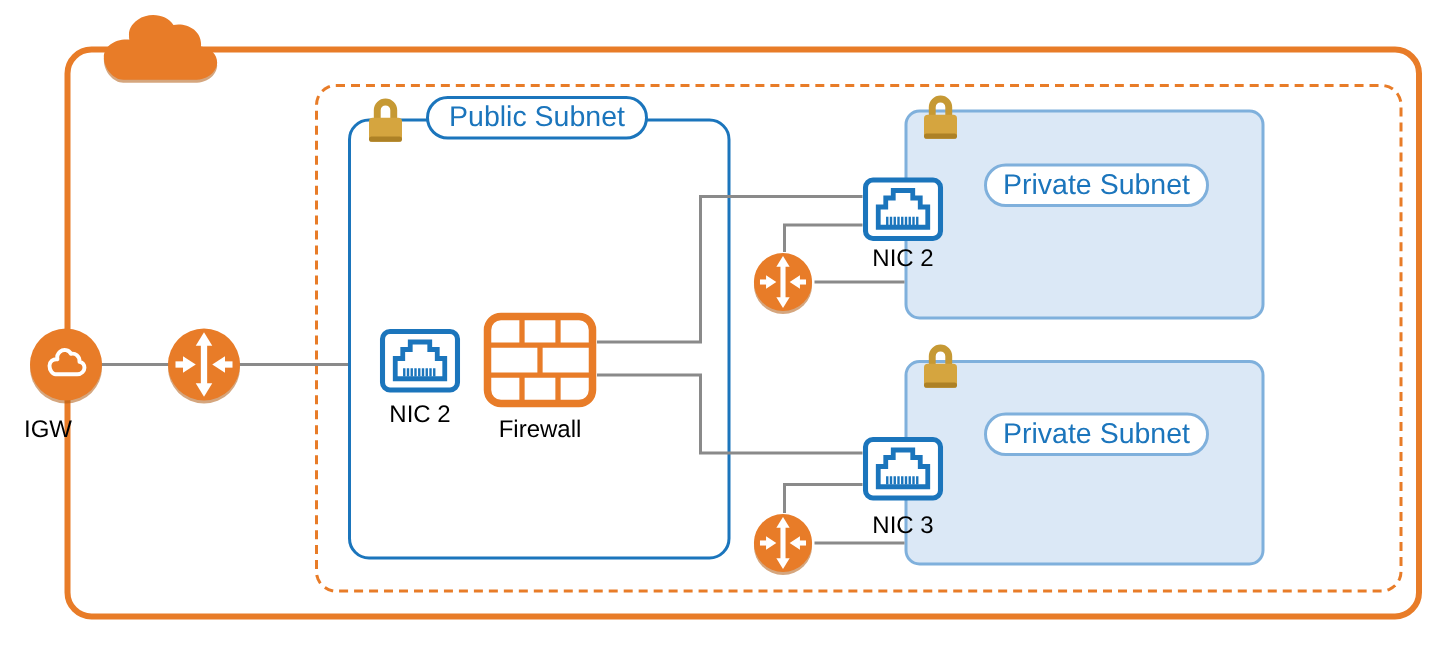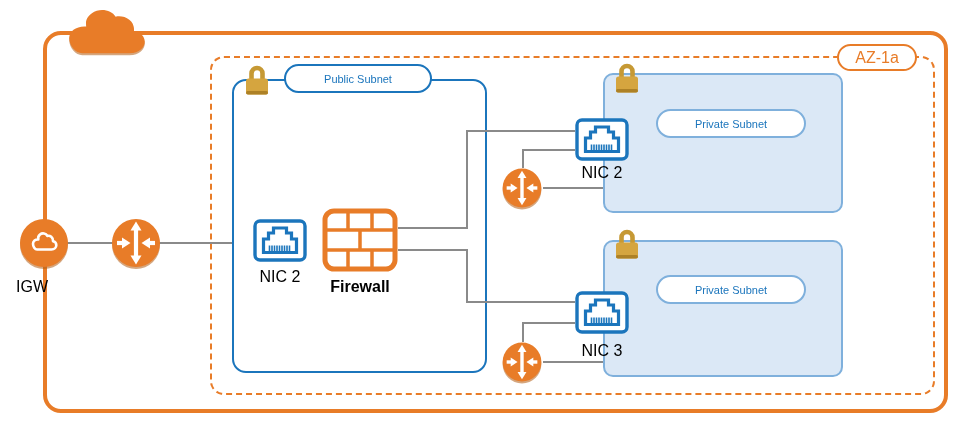--- a/index.html
+++ b/index.html
@@ -12,34 +12,34 @@
   .vpc-box{left:43px;top:31px;width:905px;height:382px;border:4px solid #E87C28;border-radius:18px;background:#fff;}
   .az-box{left:210px;top:56px;width:725px;height:339px;border:2px dashed #E87C28;border-radius:14px;}
   .public-subnet{left:232px;top:79px;width:255px;height:294px;border:2px solid #1B75BC;border-radius:14px;background:#fff;}
   .private-subnet{border:2px solid #7FB0DC;border-radius:10px;background:#DBE8F6;}
   .ps1{left:603px;top:73px;width:240px;height:140px;}
   .ps2{left:603px;top:240px;width:240px;height:137px;}
   
   .lines{left:0;top:0;width:969px;height:432px;pointer-events:none;}
   
   .pill{display:flex;align-items:center;justify-content:center;background:#fff;border-radius:15px;
-        font-size:11px;white-space:nowrap;}
+        font-size:19px;white-space:nowrap;}
   .pill.blue-border{border:2px solid #1B75BC;color:#1B75BC;}
   .pill.lightblue-border{border:2px solid #7FB0DC;color:#1B75BC;margin-top:48px;}
   .pill.orange-border{border:2px solid #E87C28;color:#E87C28;font-size:16px;}
   .pill-public{left:284px;top:64px;width:148px;height:29px;}
   .pill-ps1{left:656px;top:61px;width:150px;height:29px;}
   .pill-ps2{left:656px;top:227px;width:150px;height:29px;}
   .pill-az{left:837px;top:44px;width:80px;height:27px;}
   
   .lbl{font-size:16px;color:#000000;text-align:center;line-height:1.3;white-space:pre-line;}
   .lbl-igw{left:2px;top:277px;width:60px;}
   .lbl-rt{left:76px;top:277px;width:120px;}
   .lbl-nic1{left:250px;top:267px;width:60px;}
-  .lbl-fw{left:320px;top:277px;width:80px;font-weight:bold;}
+  .lbl-fw{left:320px;top:277px;width:80px;}
   .lbl-nic2{left:572px;top:163px;width:60px;}
   .lbl-nic3{left:572px;top:341px;width:60px;}
   
   .vpc-cloud{left:66px;top:6px;width:82px;height:49px;}
   .vpc-text{left:66px;top:24px;width:82px;text-align:center;color:#fff;font-size:21px;font-weight:bold;letter-spacing:.5px;}
   .igw-icon{left:18px;top:217px;width:52px;height:52px;}
   .rt-icon{left:110px;top:217px;width:52px;height:52px;}
   .router2{left:501px;top:167px;width:42px;height:42px;}
   .router3{left:501px;top:341px;width:42px;height:42px;}
   .nic1{left:253px;top:219px;width:54px;height:43px;}
@@ -70,21 +70,20 @@
       <path d="M575 150 H523 V168"></path>
       <path d="M543 188 H603"></path>
       <path d="M575 323 H523 V342"></path>
       <path d="M543 362 H603"></path>
     </g>
   </svg>
 
   <div class="abs pill blue-border pill-public">Public Subnet</div>
   <div class="abs pill lightblue-border pill-ps1">Private Subnet</div>
   <div class="abs pill lightblue-border pill-ps2">Private Subnet</div>
-  <div class="abs pill orange-border pill-az">AZ-1a</div>
 
   <svg class="abs vpc-cloud orange-shadow" viewBox="7.5 6.5 38 27.5" preserveAspectRatio="none">
     <path fill="#E87C28" stroke-linejoin="round" d="M15 33 L37 33 C41.5 33 44 29.5 44 26.5 C44 23.5 42 21 39 20.5 C39.5 14.5 34.5 11.5 30.5 12.5 C28.5 8.5 23 7.5 19.5 10.5 C16.5 13 16.5 16 17 18 C12.5 17.5 9 20.5 9 24.5 C9 29 12 33 15 33 Z"></path>
   </svg>
 
   <svg class="abs igw-icon orange-shadow" viewBox="0 0 52 52">
     <circle cx="26" cy="26" r="24" fill="#E87C28"></circle>
     <path fill="none" stroke="#fff" stroke-width="2.6" stroke-linejoin="round" d="M19 32.5 L33.5 32.5 C36.5 32.5 38.3 30.2 38.3 28.2 C38.3 26.2 37 24.5 35 24.2 C35.3 20.2 32 18.2 29.3 18.9 C28 16.2 24.3 15.5 22 17.5 C20 19.2 20 21.2 20.3 22.5 C17.3 22.2 15 24.2 15 26.8 C15 29.8 17 32.5 19 32.5 Z"></path>
   </svg>
   <div class="abs lbl lbl-igw">IGW</div>

